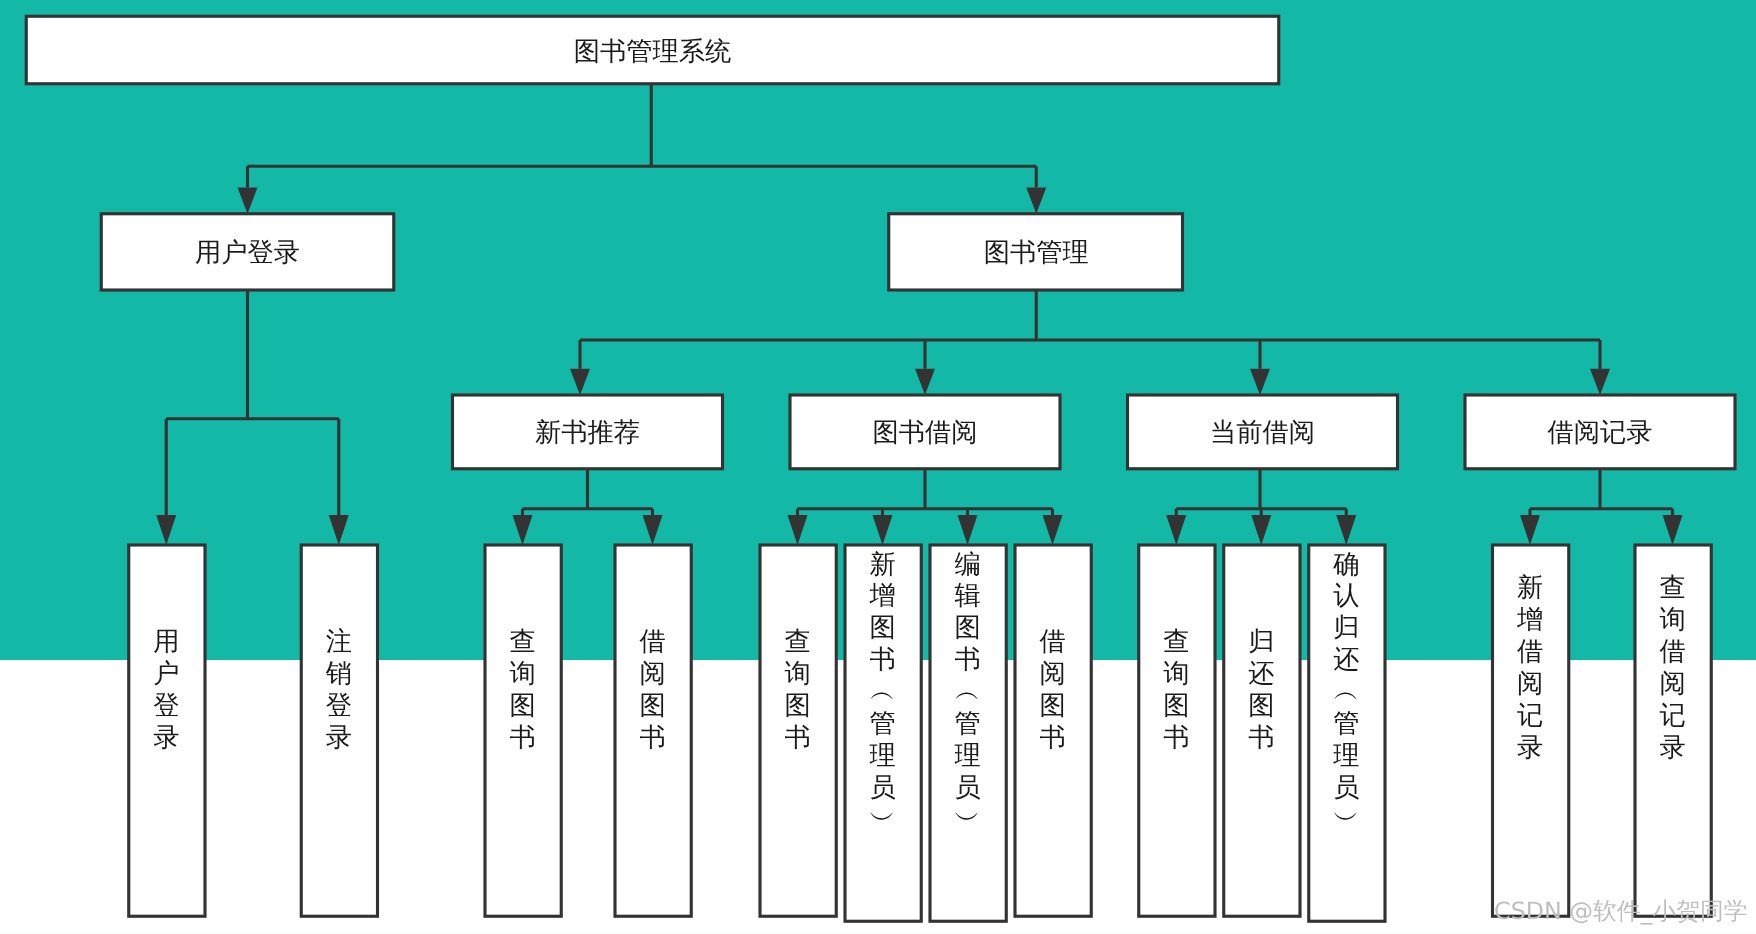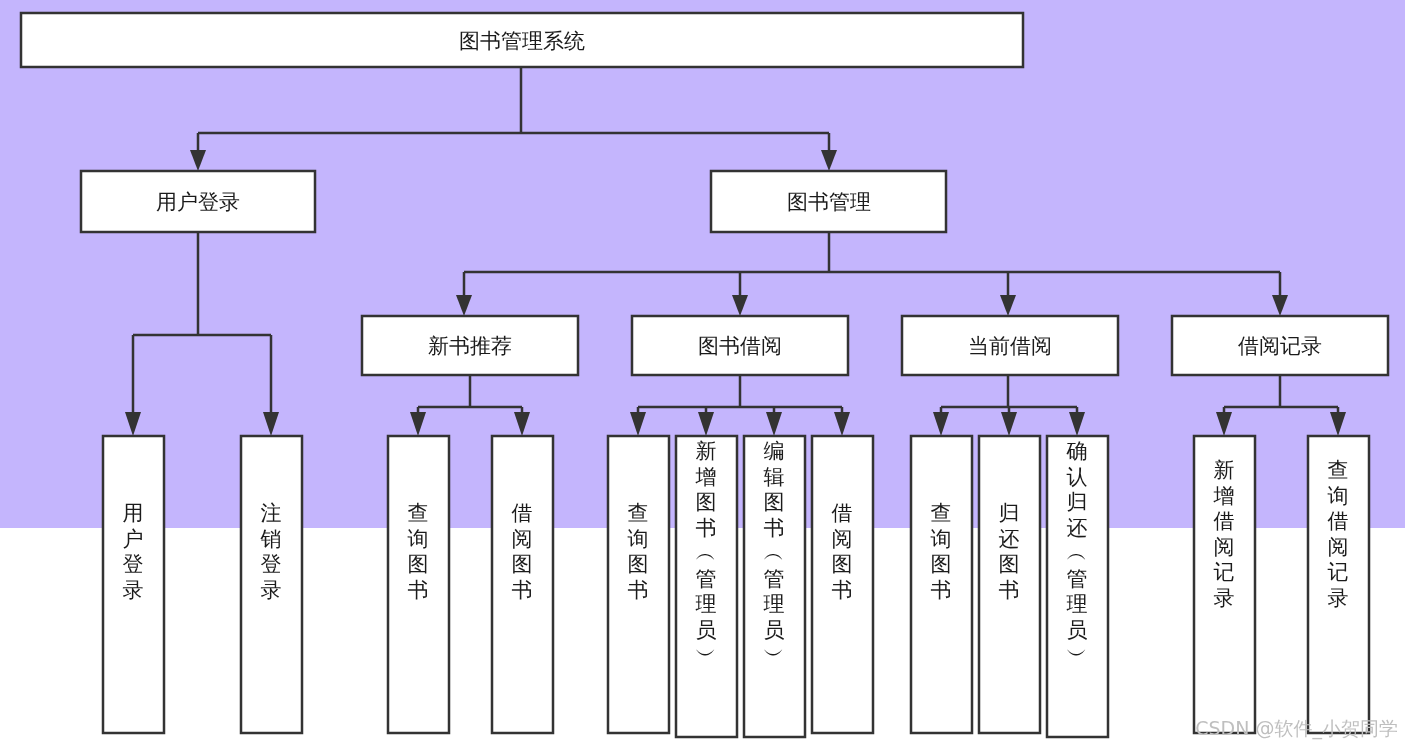--- a/index.html
+++ b/index.html
@@ -11,21 +11,21 @@
   body {
     width: 1405px;
     height: 747px;
     overflow: hidden;
     font-family: "DejaVu Sans", "Liberation Sans", sans-serif;
   }
   #diagram-root {
     position: relative;
     width: 1405px;
     height: 528px;
-    background: #c4b5fd;
+    background: #14b8a6;
   }
   svg.diagram-canvas {
     position: absolute;
     top: 0;
     left: 0;
     width: 1405px;
     height: 747px;
     display: block;
   }
   .node-box {

